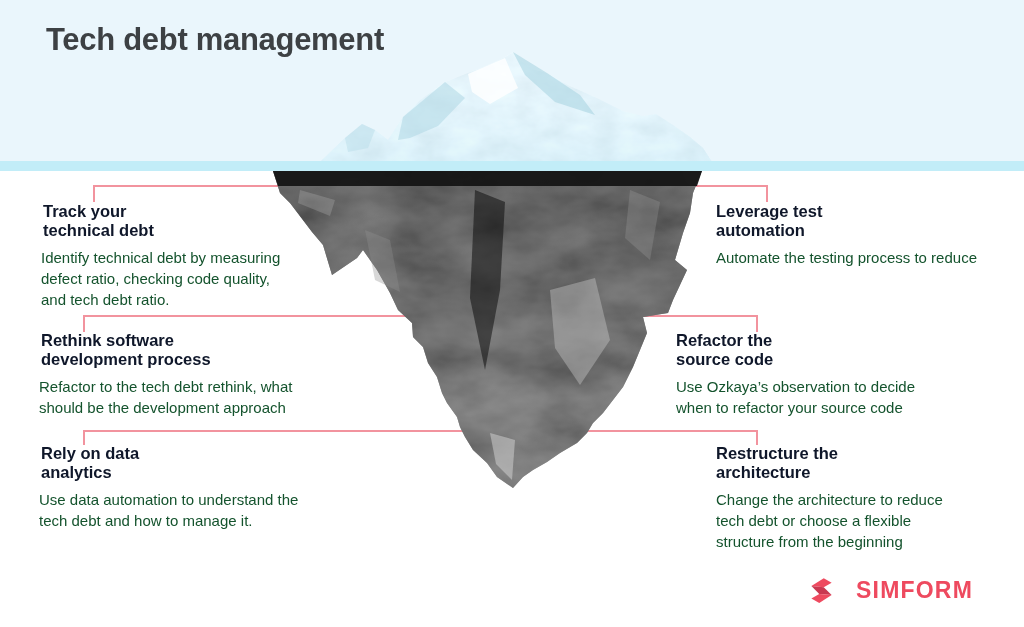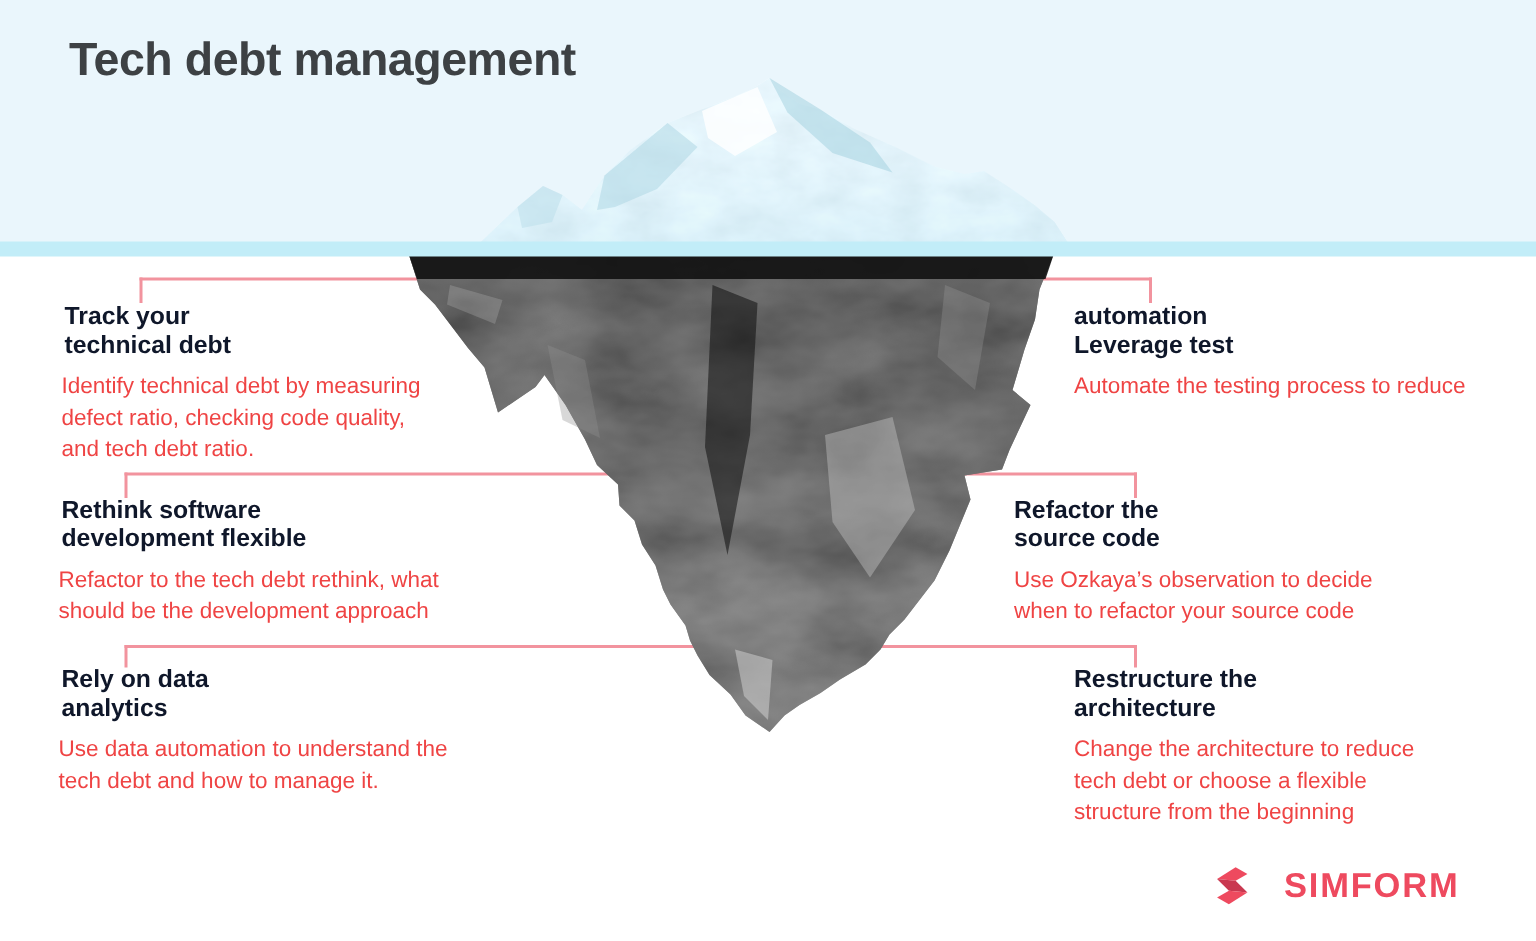--- a/index.html
+++ b/index.html
@@ -22,21 +22,21 @@
   .conn3 { left:83px;  top:315px; width:367px; height:17px; }
   .conn4 { left:620px; top:315px; width:138px; height:17px; }
   .conn5 { left:83px;  top:430px; width:417px; height:15px; }
   .conn6 { left:540px; top:430px; width:218px; height:15px; }
 
   .iceberg-svg { position:absolute; left:250px; top:40px; width:470px; height:460px; z-index:2; }
 
   
   .callout { position:absolute; z-index:4; }
   .co-heading { font-size:16.5px; font-weight:700; color:#0f172a; line-height:18.5px; margin-bottom:8px; }
-  .co-body { font-size:15px; color:#ef4444; line-height:21px; }
+  .co-body { font-size:15px; color:#14532d; line-height:21px; }
   .co1 { left:43px;  top:202px; width:300px; }
   .co2 { left:716px; top:202px; width:300px; }
   .co3 { left:41px;  top:331px; width:320px; }
   .co4 { left:676px; top:331px; width:300px; }
   .co5 { left:41px;  top:444px; width:300px; }
   .co6 { left:716px; top:444px; width:300px; }
   .co1 .co-body, .co3 .co-body, .co5 .co-body { margin-left:-2px; }
 
   
   .brand { position:absolute; left:808px; top:577px; display:flex; align-items:center; gap:21px; z-index:4; }
@@ -116,33 +116,33 @@
     </div>
     <div class="co-body">
       <div>Identify technical debt by measuring</div>
       <div>defect ratio, checking code quality,</div>
       <div>and tech debt ratio.</div>
     </div>
   </div>
 
   <div class="callout co2">
     <div class="co-heading">
+      <div>Leverage test</div>
       <div>automation</div>
-      <div>Leverage test</div>
     </div>
     <div class="co-body">
       <div>Automate the testing process to reduce</div>
       <div></div>
     </div>
   </div>
 
   <div class="callout co3">
     <div class="co-heading">
       <div>Rethink software</div>
-      <div>development flexible</div>
+      <div>development process</div>
     </div>
     <div class="co-body">
       <div>Refactor to the tech debt rethink, what</div>
       <div>should be the development approach</div>
       <div></div>
     </div>
   </div>
 
   <div class="callout co4">
     <div class="co-heading">

